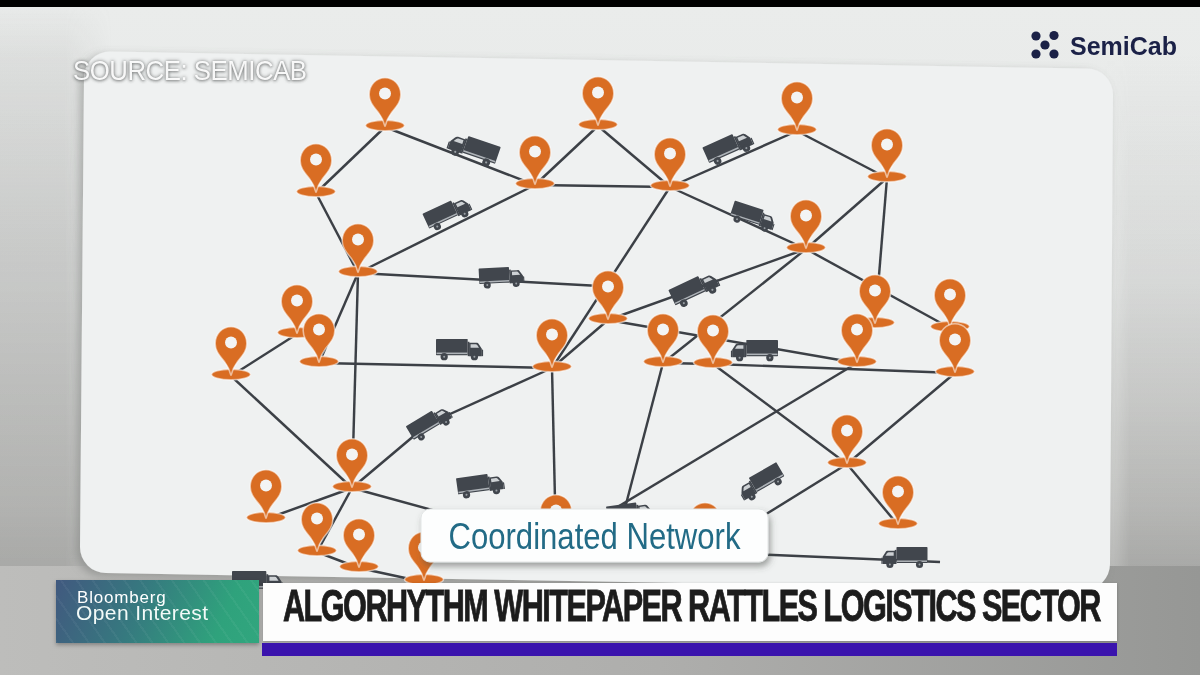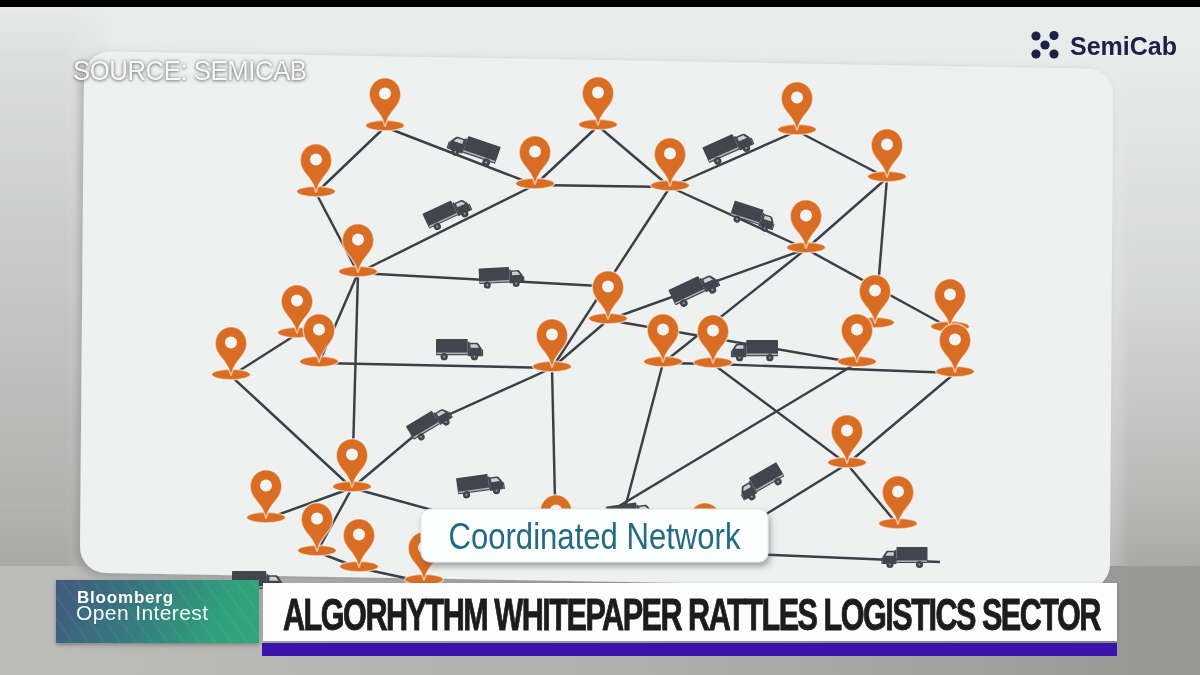--- a/index.html
+++ b/index.html
@@ -248,20 +248,20 @@
    <circle cx="19" cy="19" r="4.6"></circle>
    <circle cx="10" cy="28" r="4.6"></circle>
         <circle cx="28" cy="28" r="4.6"></circle>
   </g>
   <text x="44" y="29" font-family="Liberation Sans, sans-serif" font-size="25" font-weight="bold" fill="#1b2147">SemiCab</text>
  </svg>
 </div>
 
 <div class="abs" style="left:263px;top:583px;width:854px;height:58px;background:#fdfdfd;box-shadow:0 1px 3px rgba(0,0,0,0.25)"></div>
 <div class="abs" style="left:262px;top:643px;width:855px;height:13px;background:#3a13ad"></div>
-<div class="abs" style="left:283px;top:583px;width:830px;height:58px;display:flex;align-items:flex-end">
+<div class="abs" style="left:283px;top:583px;width:830px;height:58px;display:flex;align-items:flex-start">
  <div style="font-weight:bold;font-size:45px;color:#1c1c1c;margin-top:-3px;transform:scaleX(0.68);transform-origin:left center;white-space:nowrap;letter-spacing:-2.2px;-webkit-text-stroke:0.9px #1c1c1c">ALGORHYTHM WHITEPAPER RATTLES LOGISTICS SECTOR</div>
 </div>
 <div class="abs" style="left:56px;top:580px;width:203px;height:63px;background:repeating-linear-gradient(55deg,rgba(255,255,255,0.045) 0 2px,rgba(255,255,255,0) 2px 13px),linear-gradient(113deg,#41597f 0%,#36797f 40%,#2fa27c 80%,#31a67e 100%);box-shadow:0 2px 4px rgba(0,0,0,0.3)">
- <div style="position:absolute;left:21px;top:8px;font-size:17px;letter-spacing:0.8px;font-weight:700;color:#fff">Bloomberg</div>
+ <div style="position:absolute;left:21px;top:8px;font-size:17px;letter-spacing:0.8px;font-weight:400;color:#fff">Bloomberg</div>
  <div style="position:absolute;left:20px;top:21px;font-size:21px;letter-spacing:0.4px;font-weight:normal;color:#f2faf8">Open Interest</div>
 </div>
 <div class="abs" style="left:0;top:0;width:1200px;height:7px;background:#000"></div>
 
 </body></html>

